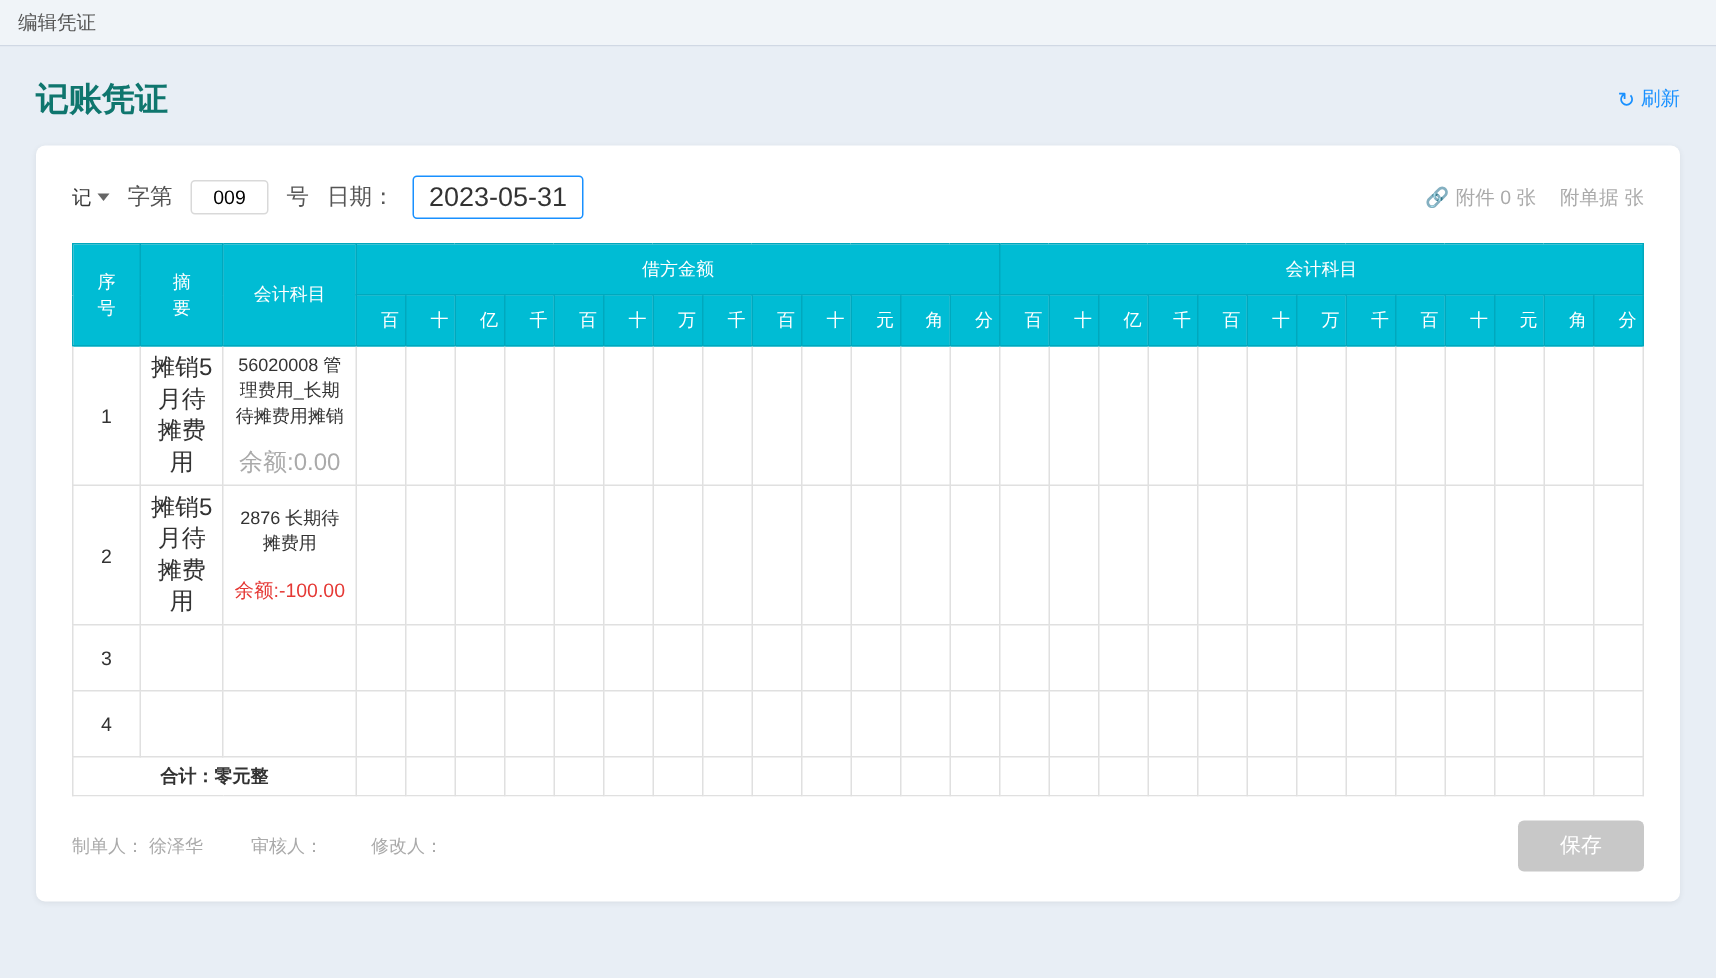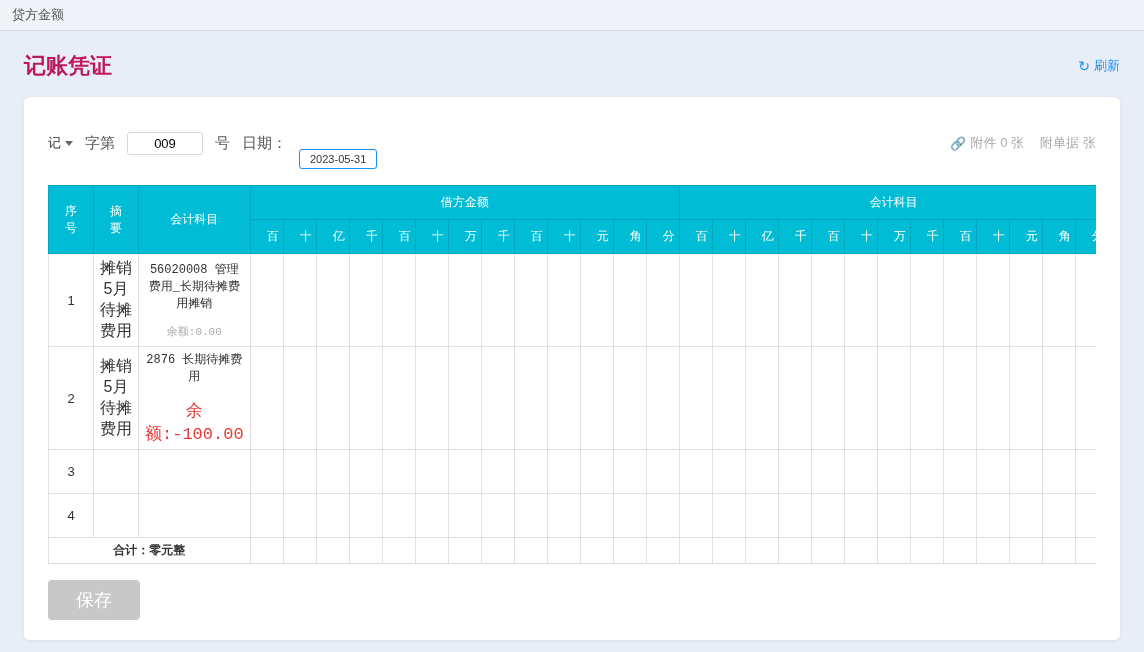--- a/index.html
+++ b/index.html
@@ -23,21 +23,21 @@
     }
     .page-header {
       display: flex;
       justify-content: space-between;
       align-items: center;
       margin-bottom: 16px;
     }
     .page-title {
       font-size: 22px;
       font-weight: bold;
-      color: #be185d;
+      color: #0f766e;
     }
     .refresh-btn {
       display: flex;
       align-items: center;
       gap: 4px;
       color: #1890ff;
       cursor: pointer;
       font-size: 13px;
       background: none;
       border: none;
@@ -75,32 +75,31 @@
       border-left: 4px solid transparent;
       border-right: 4px solid transparent;
       border-top: 5px solid #666;
       margin-left: 2px;
     }
     .field-num {
       border: 1px solid #d9d9d9;
       border-radius: 3px;
       padding: 3px 8px;
       font-size: 13px;
-      width: 76px;
+      width: 52px;
       text-align: center;
       background: #fff;
     }
     .date-field {
       border: 1px solid #1890ff;
       border-radius: 3px;
       padding: 3px 10px;
-      font-size: 11px;
+      font-size: 18px;
       color: #333;
       background: #fff;
-      margin-top: 32px;
     }
     .attachment-info {
       display: flex;
       align-items: center;
       gap: 4px;
       color: #aaa;
       font-size: 13px;
       margin-left: auto;
     }
 
@@ -141,29 +140,28 @@
     }
     .summary-cell {
       text-align: left;
       padding-left: 8px;
       font-size: 16px;
     }
     .account-cell {
       text-align: left;
       padding-left: 6px;
       font-size: 12px;
-      font-family: Liberation Mono, monospace;
     }
     .balance-text {
-      font-size: 11px;
+      font-size: 16px;
       color: #aaa;
       margin-top: 12px;
     }
     .balance-text-red {
-      font-size: 17px;
+      font-size: 13px;
       color: #e53935;
       margin-top: 14px;
     }
     .total-label {
       font-weight: bold;
       text-align: left;
       padding-left: 8px;
     }
 
     .footer-row {
@@ -178,34 +176,34 @@
       gap: 32px;
       color: #aaa;
       font-size: 12px;
     }
     .save-btn {
       background: #c8c8c8;
       color: #fff;
       border: none;
       border-radius: 4px;
       padding: 8px 28px;
-      font-size: 18px;
+      font-size: 14px;
       cursor: pointer;
     }
 
     .table-wrapper {
       position: relative;
       overflow: hidden;
     }
   </style>
 </head>
 <body>
 
 <div class="window-bar">
-  <span>贷方金额</span>
+  <span>编辑凭证</span>
 </div>
 
 <div class="main-container">
   <div class="page-header">
     <span class="page-title">记账凭证</span>
     <button class="refresh-btn">
       <span style="font-size:14px;">↻</span>
       <span>刷新</span>
     </button>
   </div>
@@ -443,16 +441,30 @@
             <td class="amount-digit-col"></td>
             <td class="amount-digit-col"></td>
             <td class="amount-digit-col"></td>
             <td class="amount-digit-col"></td>
           </tr>
         </tfoot>
       </table>
     </div>
 
     <div class="footer-row">
+      <div class="footer-info">
+        <span>
+          <span>制单人：</span>
+          <span>徐泽华</span>
+        </span>
+        <span>
+          <span>审核人：</span>
+          <span></span>
+        </span>
+        <span>
+          <span>修改人：</span>
+          <span></span>
+        </span>
+      </div>
       <button class="save-btn">保存</button>
     </div>
   </div>
 </div>
 
 </body></html>

